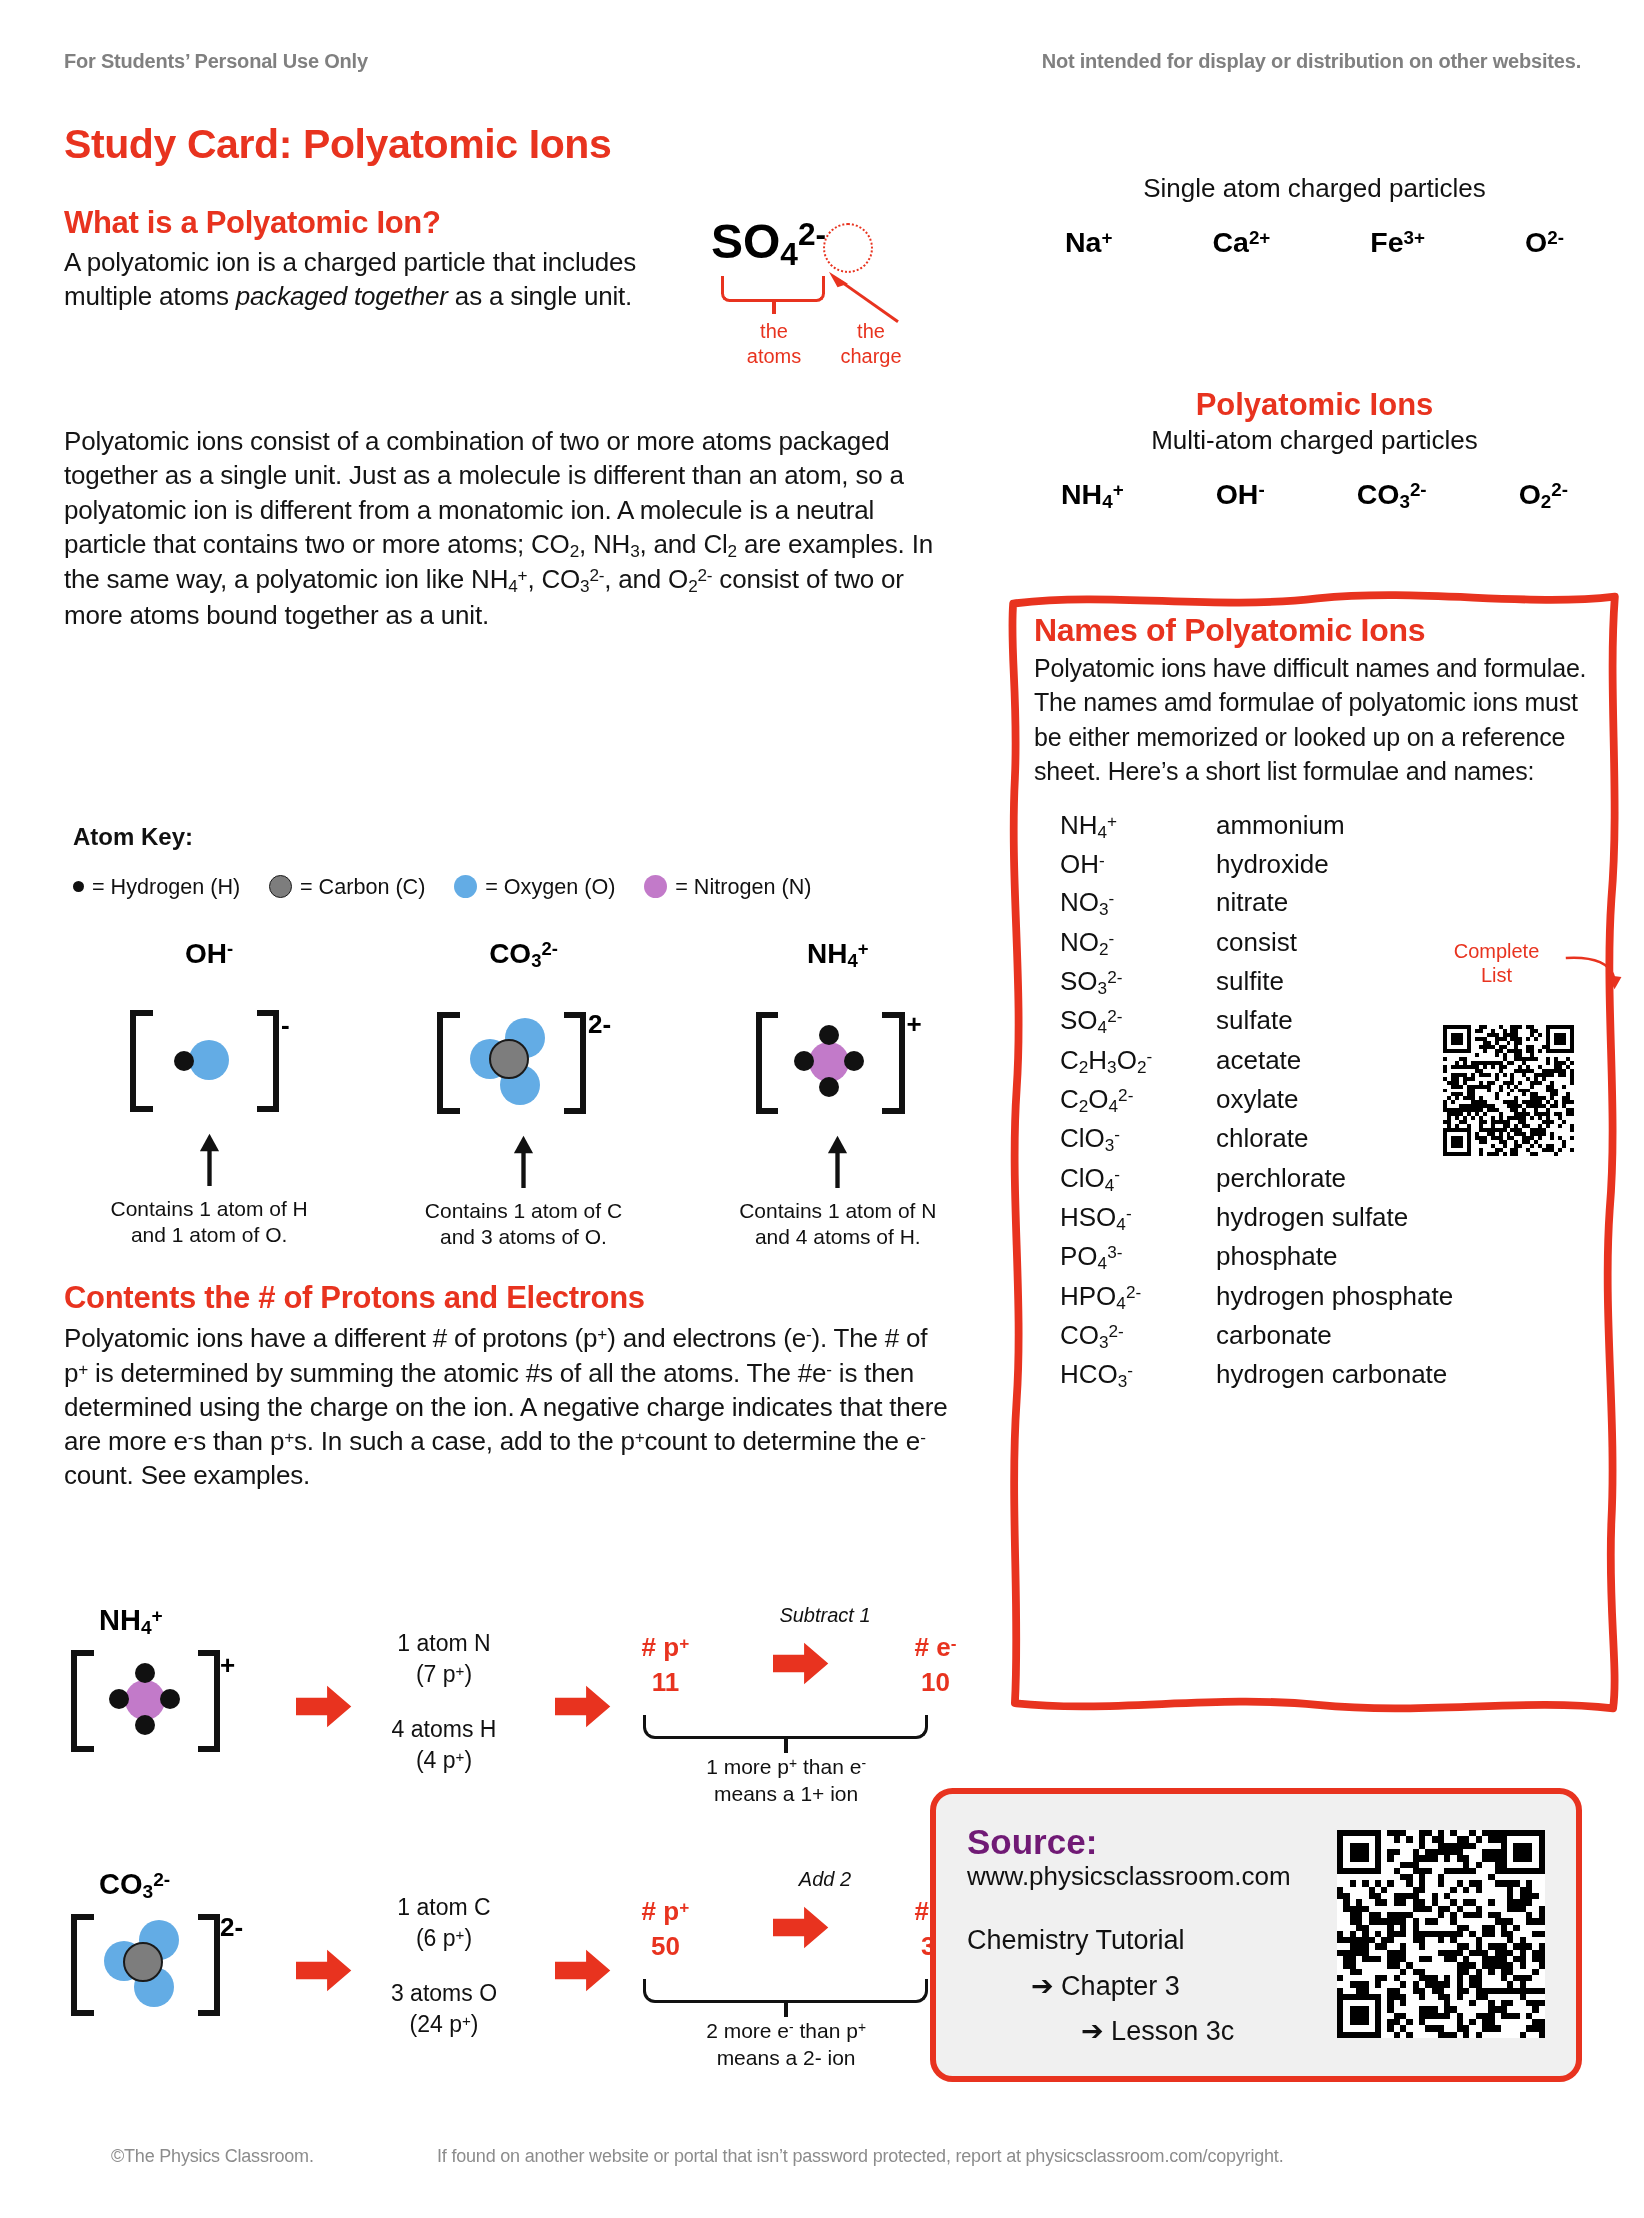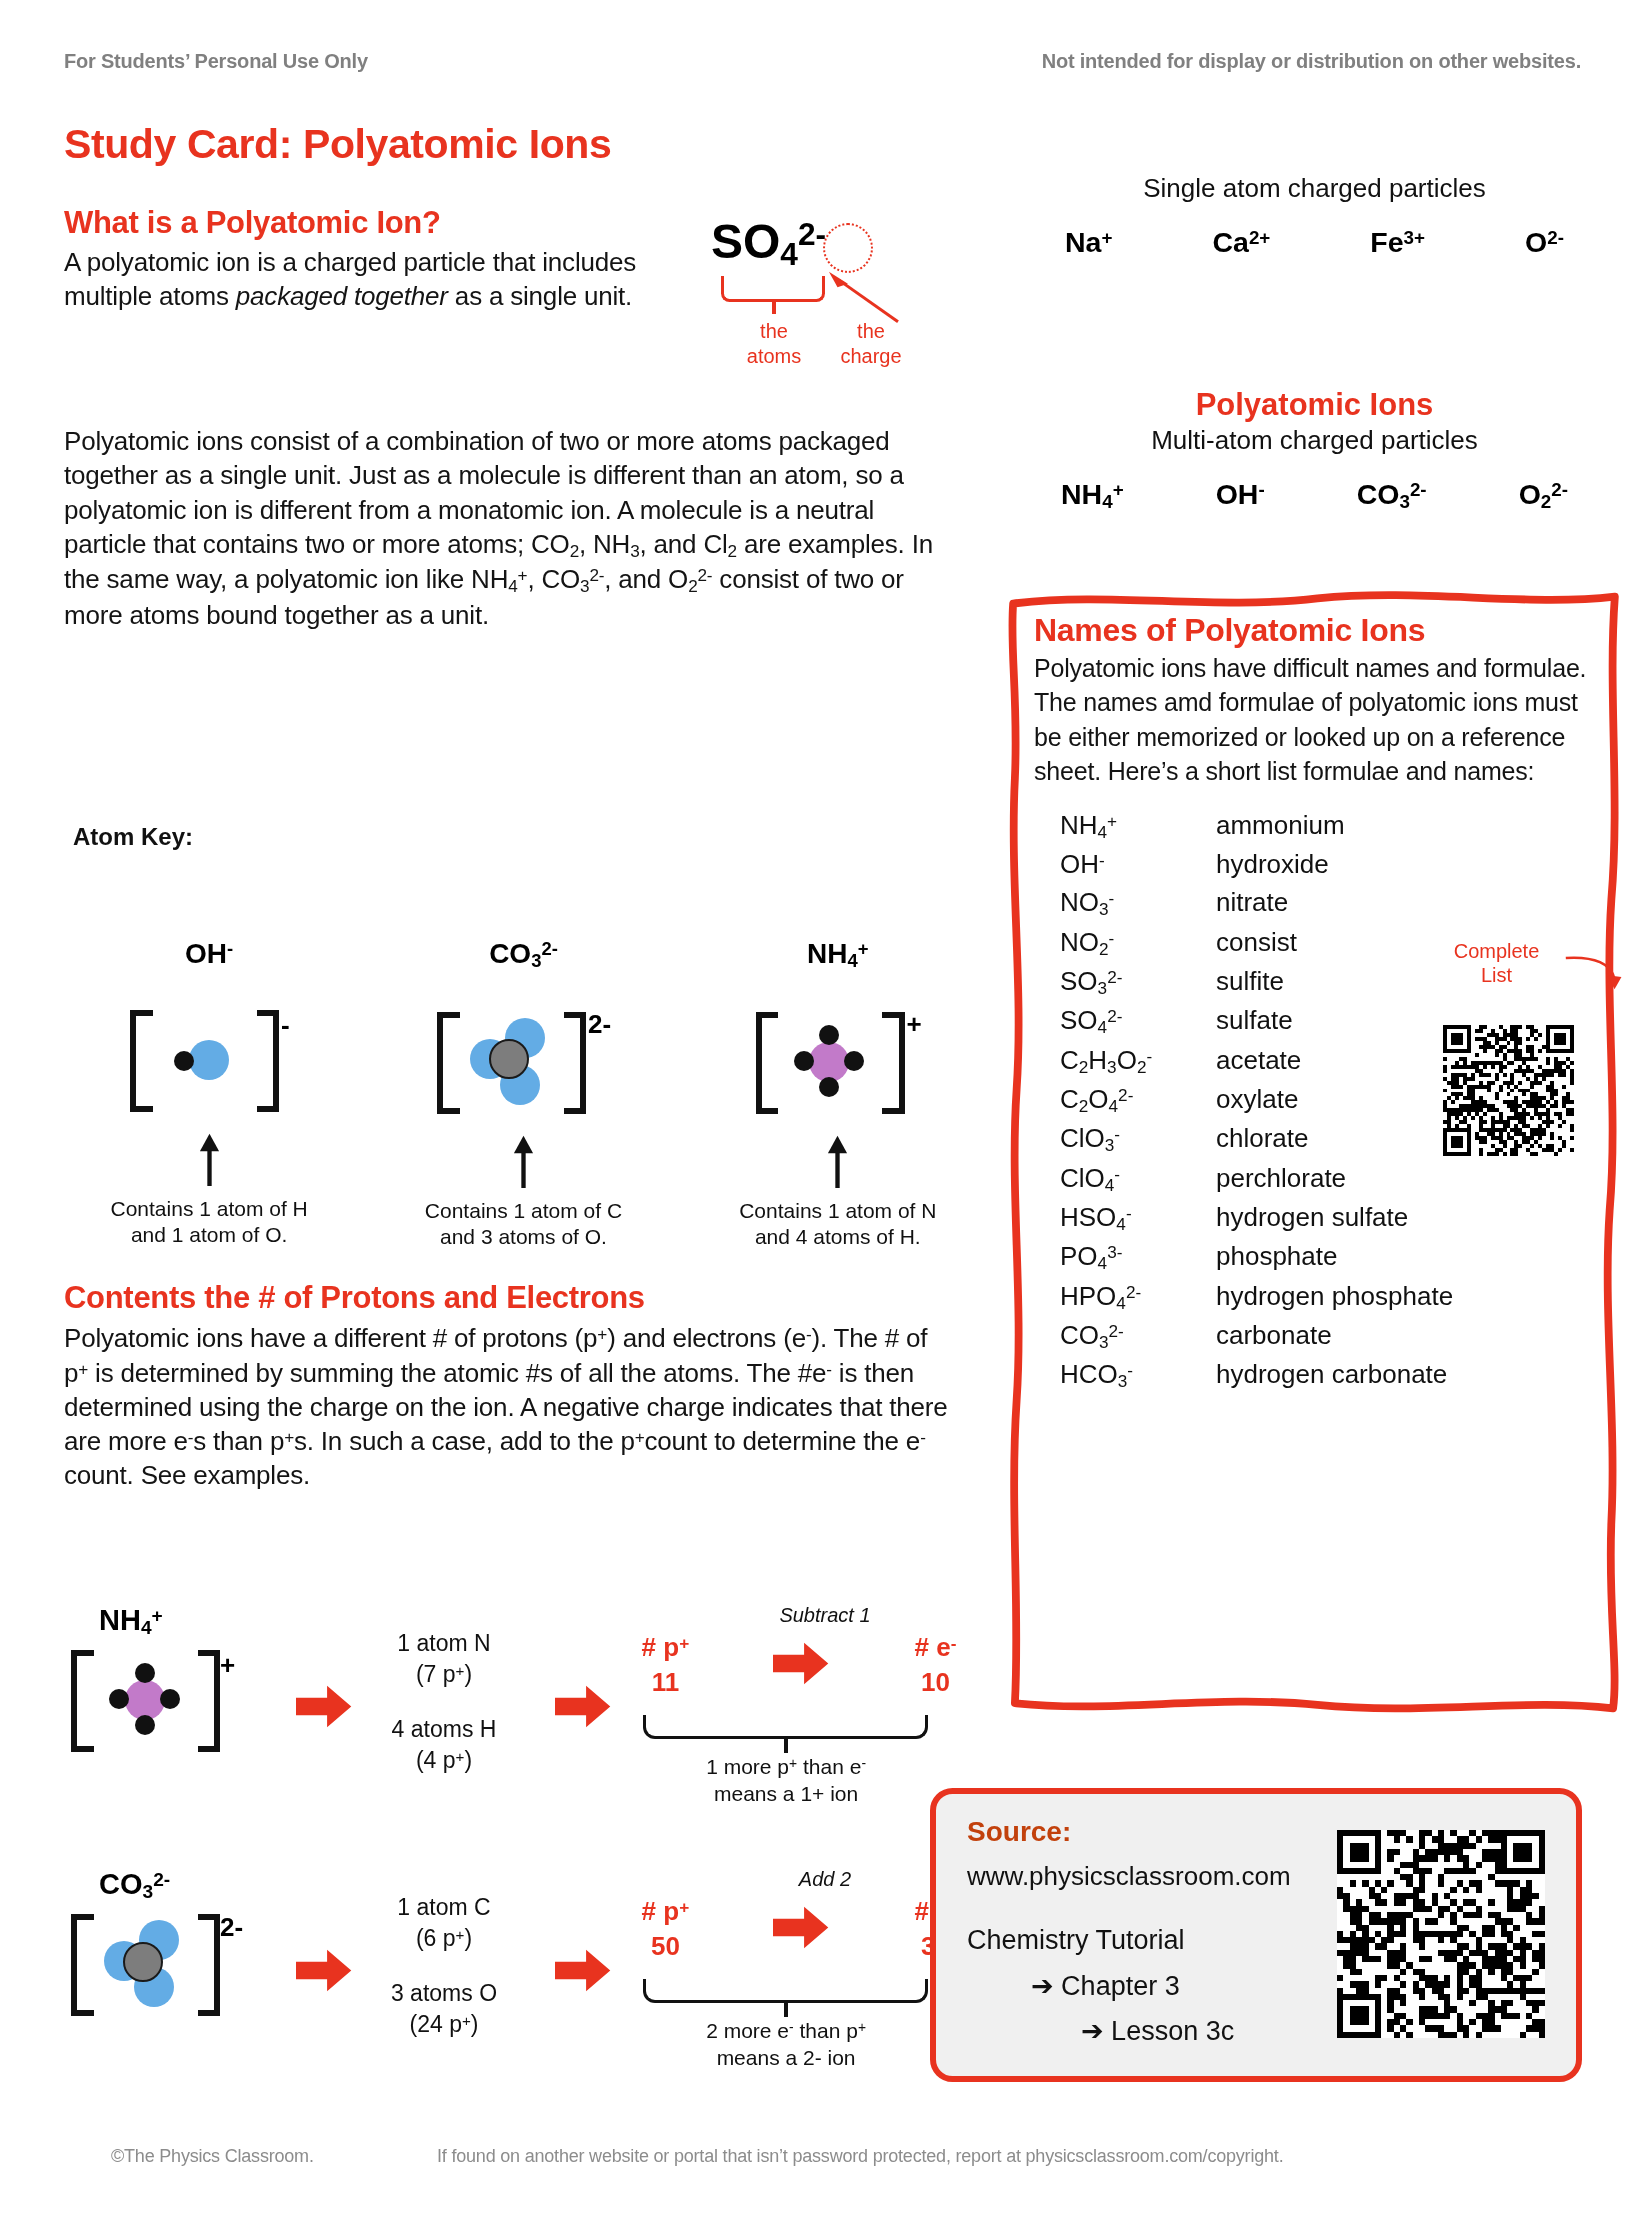--- a/index.html
+++ b/index.html
@@ -192,22 +192,22 @@
     position: absolute; left: 415px; top: 351px; width: 151px;
     text-align: center; font-size: 20px; color: #e8331f; line-height: 1.2;
   }
 
   
   .sourcebox {
     position: absolute; left: 930px; top: 1788px; width: 652px; height: 294px;
     background: #f0f0f0; border: 6px solid #e8331f; border-radius: 22.5px;
   }
   .sourcebox .st {
-    position: absolute; left: 31px; top: 22px;
-    font-size: 28px; font-weight: bold; color: #c2410c;
+    position: absolute; left: 31px; top: 28px;
+    font-size: 35px; font-weight: bold; color: #701a75;
   }
   .sourcebox .url {
     position: absolute; left: 31px; top: 67px; font-size: 26px; color: #111;
   }
   .sourcebox .l1 {
     position: absolute; left: 31px; top: 131px; font-size: 27px; color: #111;
   }
   .sourcebox .l2 {
     position: absolute; left: 95px; top: 176px; font-size: 27px; color: #111;
   }
@@ -271,20 +271,38 @@
     <div class="row">
       <span>NH<sub>4</sub><sup>+</sup></span>
       <span>OH<sup>-</sup></span>
       <span>CO<sub>3</sub><sup>2-</sup></span>
       <span>O<sub>2</sub><sup>2-</sup></span>
     </div>
   </div>
 
   <div class="atomkey">
     <div class="kt">Atom Key:</div>
+    <div class="keyrow">
+      <div class="keyitem">
+        <span class="dot d-h"></span>
+        <span>= Hydrogen (H)</span>
+      </div>
+      <div class="keyitem">
+        <span class="dot d-c"></span>
+        <span>= Carbon (C)</span>
+      </div>
+      <div class="keyitem">
+        <span class="dot d-o"></span>
+        <span>= Oxygen (O)</span>
+      </div>
+      <div class="keyitem">
+        <span class="dot d-n"></span>
+        <span>= Nitrogen (N)</span>
+      </div>
+    </div>
   </div>
 
   <div class="iondiags">
 
     <div class="iondiag">
       <div class="ionname">OH<sup>-</sup></div>
       <div class="bracketbox">
         <div class="brk l"></div>
         <div class="molbox">
           <div class="atom a-o" style="left:36px; top:31px;"></div>

